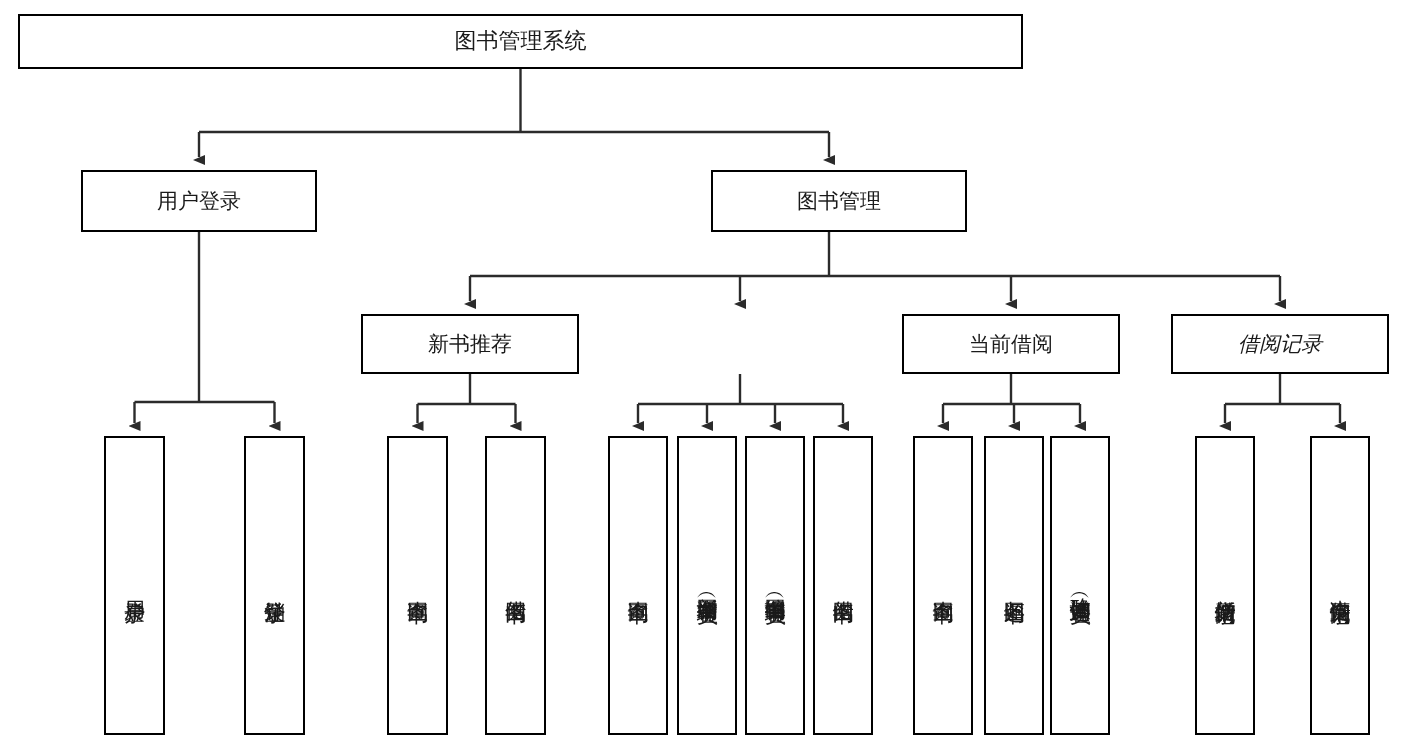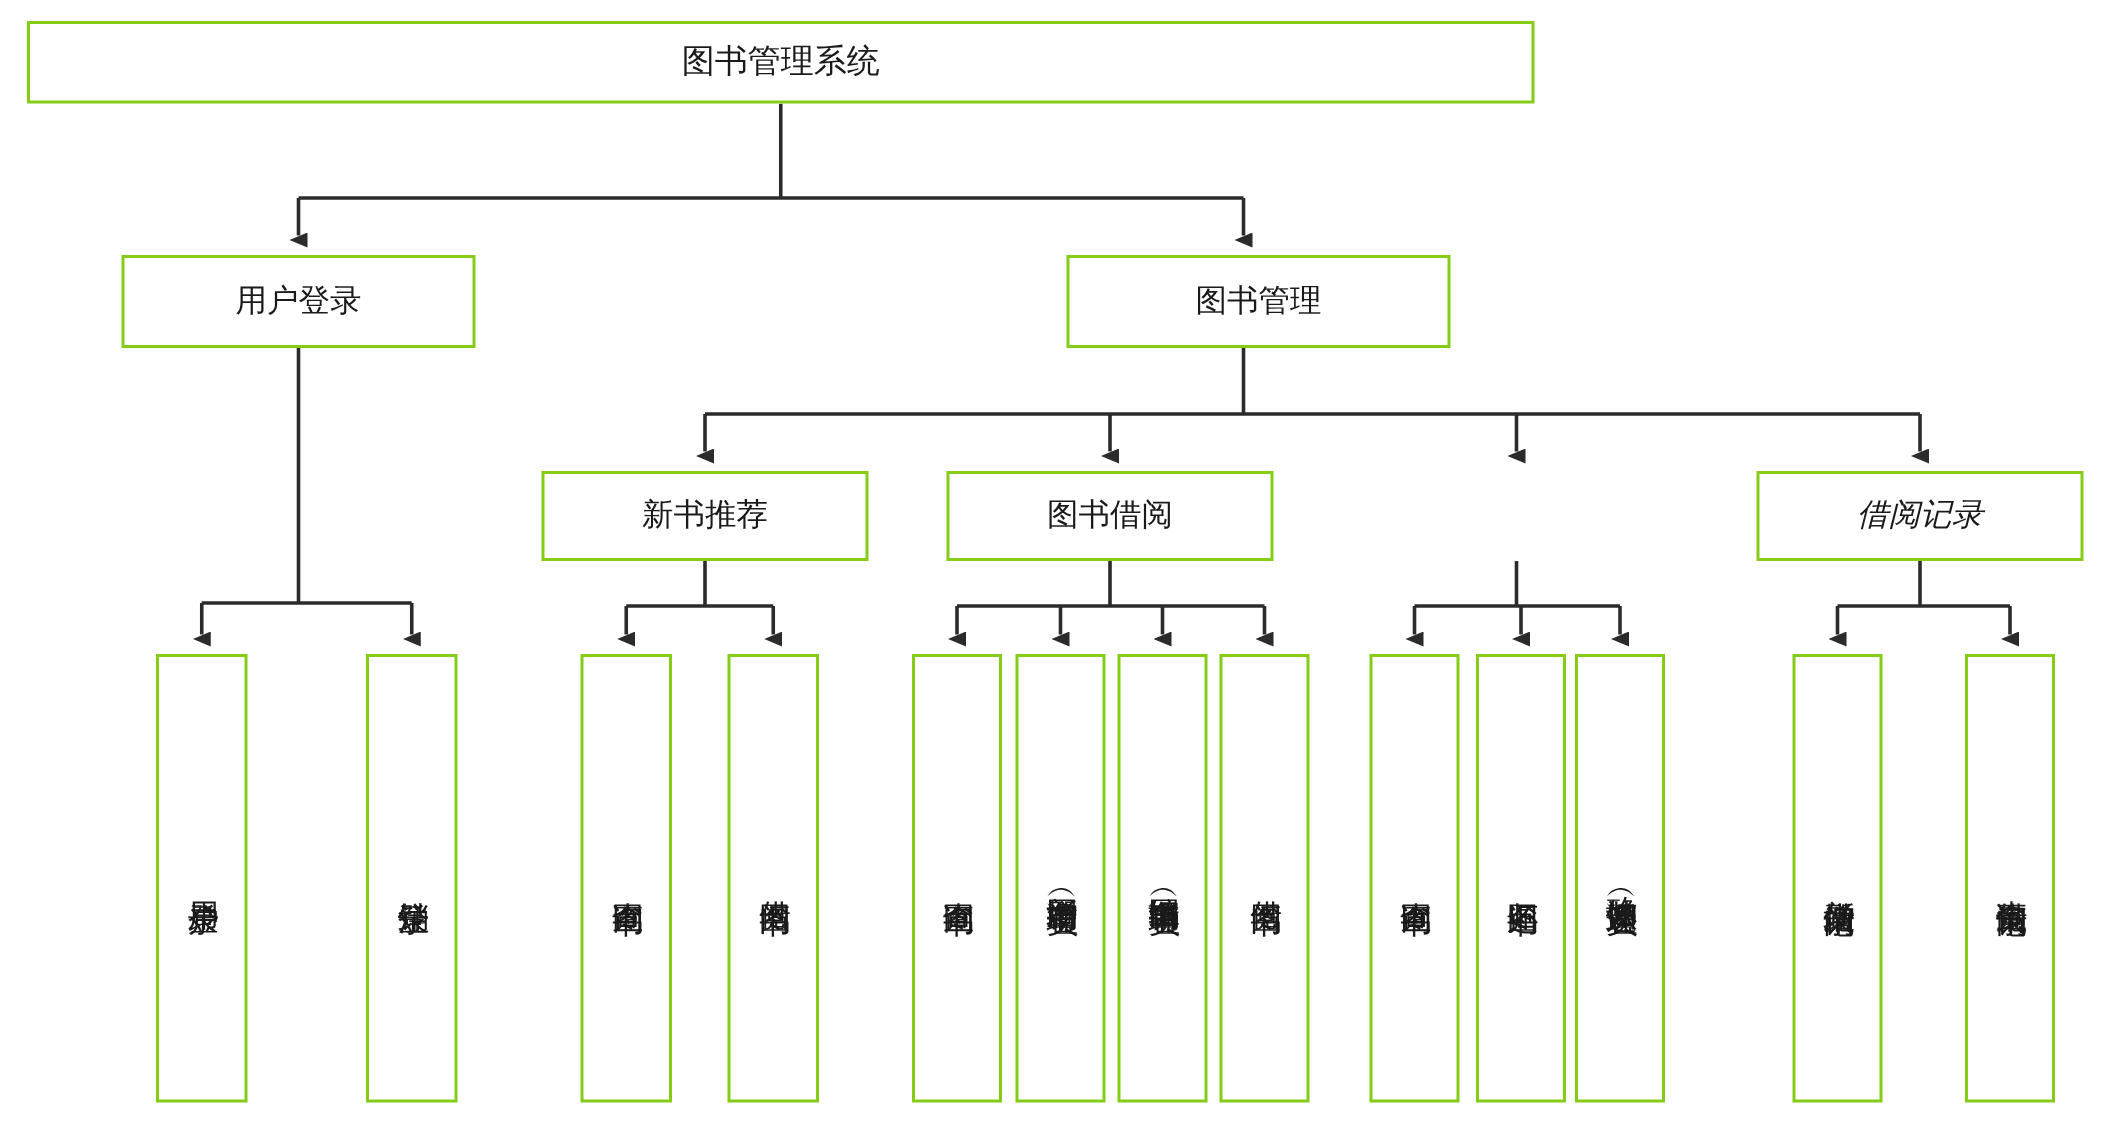--- a/index.html
+++ b/index.html
@@ -20,21 +20,21 @@
   svg#wires {
     position: absolute;
     left: 0;
     top: 0;
     width: 1405px;
     height: 747px;
   }
   .node {
     position: absolute;
     box-sizing: border-box;
-    border: 2px solid #84cc16;
+    border: 2px solid #000000;
     background: #ffffff;
     display: flex;
     align-items: center;
     justify-content: center;
     color: #1a1a1a;
   }
   .node-h {
     font-size: 21px;
     line-height: 1.2;
     white-space: nowrap;
@@ -120,22 +120,22 @@
   <div class="node" id="n-l2-0" style="left: 81px; top: 170px; width: 236px; height: 62px;">
     <span class="node-h">用户登录</span>
   </div>
   <div class="node" id="n-l2-1" style="left: 711px; top: 170px; width: 256px; height: 62px;">
     <span class="node-h">图书管理</span>
   </div>
 
   <div class="node" id="n-l3-0" style="left: 361px; top: 314px; width: 218px; height: 60px;">
     <span class="node-h">新书推荐</span>
   </div>
-  <div class="node" id="n-l3-1" style="left: 631px; top: 314px; width: 218px; height: 60px;">
-    <span class="node-h">图书借阅</span>
+  <div class="node" id="n-l3-2" style="left: 902px; top: 314px; width: 218px; height: 60px;">
+    <span class="node-h">当前借阅</span>
   </div>
   <div class="node" id="n-l3-3" style="left: 1171px; top: 314px; width: 218px; height: 60px; font-style: italic;">
     <span class="node-h">借阅记录</span>
   </div>
 
   <div class="node leaf" id="n-lf-0" style="left: 104px; top: 436px; width: 61px; height: 299px;">
     <span class="node-v">用户登录</span>
   </div>
   <div class="node leaf" id="n-lf-1" style="left: 244px; top: 436px; width: 61px; height: 299px;">
     <span class="node-v">注销登录</span>

